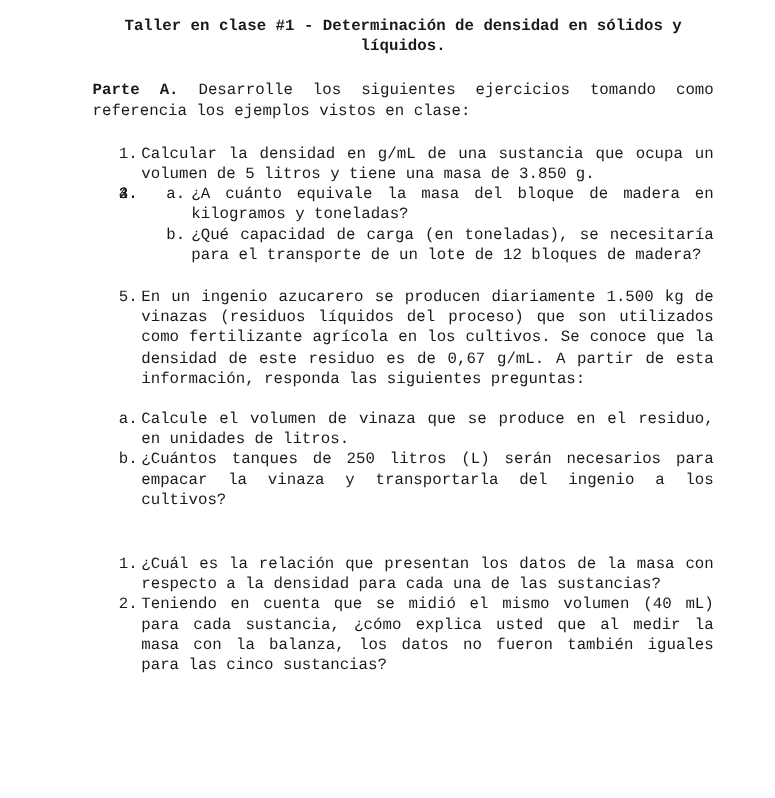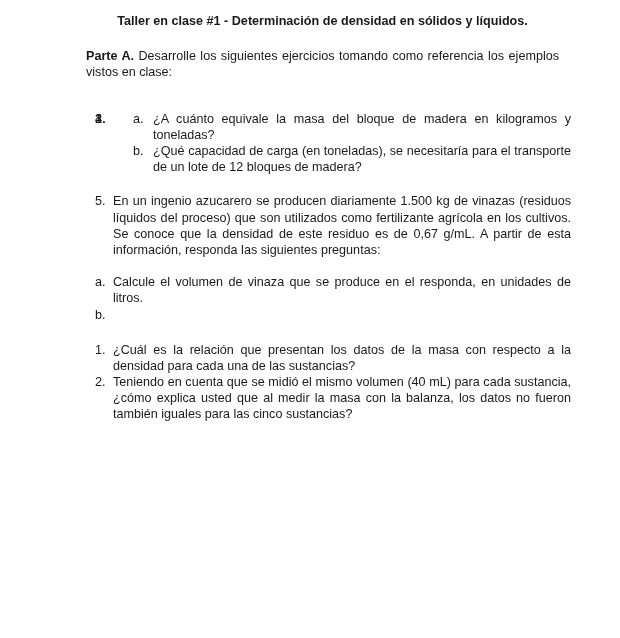--- a/index.html
+++ b/index.html
@@ -15,31 +15,32 @@
       color: #1a1a1a;
       font-size: 12.6px;
       line-height: 16.2px;
     }
     .page {
       position: relative;
       width: 620px;
       height: 638px;
       box-sizing: border-box;
       padding: 13px 49px 0 74px;
+      font-family: Liberation Mono, monospace;
     }
     .doc-title {
       font-weight: bold;
       text-align: center;
       margin: 0 0 19px 0;
       padding-left: 0;
       font-size: 12.6px;
       letter-spacing: 0;
     }
     .para {
-      margin: 12px;
+      margin: 0;
       text-align: justify;
     }
     .para b { font-weight: bold; }
     .item {
       position: relative;
       padding-left: 39px;
       text-align: justify;
     }
     .item .num {
       position: absolute;
@@ -78,20 +79,21 @@
 
   <div class="doc-title">Taller en clase #1 - Determinación de densidad en sólidos y líquidos.</div>
 
   <p class="para"><b>Parte A.</b><span> Desarrolle los siguientes ejercicios tomando como referencia los ejemplos vistos en clase:</span></p>
 
   <div class="gap-a"></div>
 
   <div>
     <div class="item">
       <span class="num">1.</span>
+      <span>Calcular la densidad en g/mL de una sustancia que ocupa un volumen de 5 litros y tiene una masa de 3.850 g.</span>
     </div>
     <div class="item">
       <span class="num">2.</span>
     </div>
     <div class="item">
       <span class="num">3.</span>
     </div>
     <div class="item">
       <span class="num">4.</span>
     </div>
@@ -108,24 +110,25 @@
 
     <div class="item">
       <span class="num">5.</span>
       <span>En un ingenio azucarero se producen diariamente 1.500 kg de vinazas (residuos líquidos del proceso) que son utilizados como fertilizante agrícola en los cultivos. Se conoce que la densidad de este residuo es de 0,67 g/mL. A partir de esta información, responda las siguientes preguntas:</span>
     </div>
 
     <div class="gap-b"></div>
 
     <div class="sub-left">
       <span class="num">a.</span>
-      <span>Calcule el volumen de vinaza que se produce en el responda, en unidades de litros.</span>
+      <span>Calcule el volumen de vinaza que se produce en el residuo, en unidades de litros.</span>
     </div>
     <div class="sub-left">
       <span class="num">b.</span>
+      <span>¿Cuántos tanques de 250 litros (L) serán necesarios para empacar la vinaza y transportarla del ingenio a los cultivos?</span>
     </div>
   </div>
 
   <div class="gap-c"></div>
 
 
   <div class="gap-a"></div>
 
   <div>
     <div class="item">

